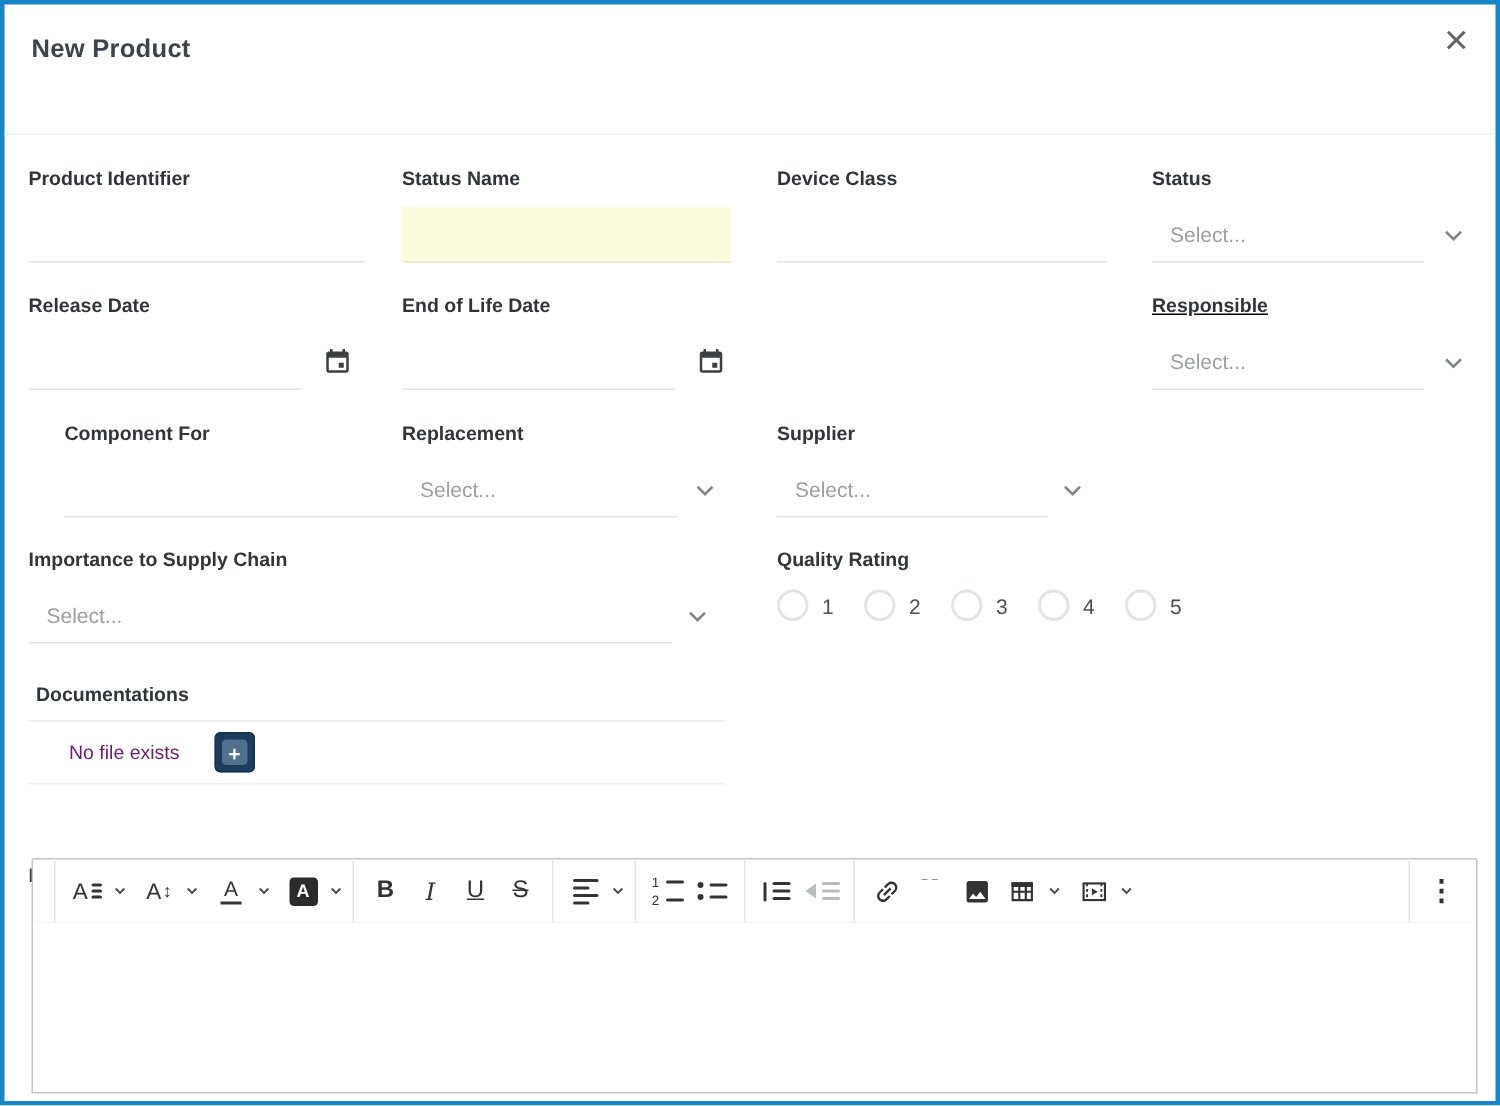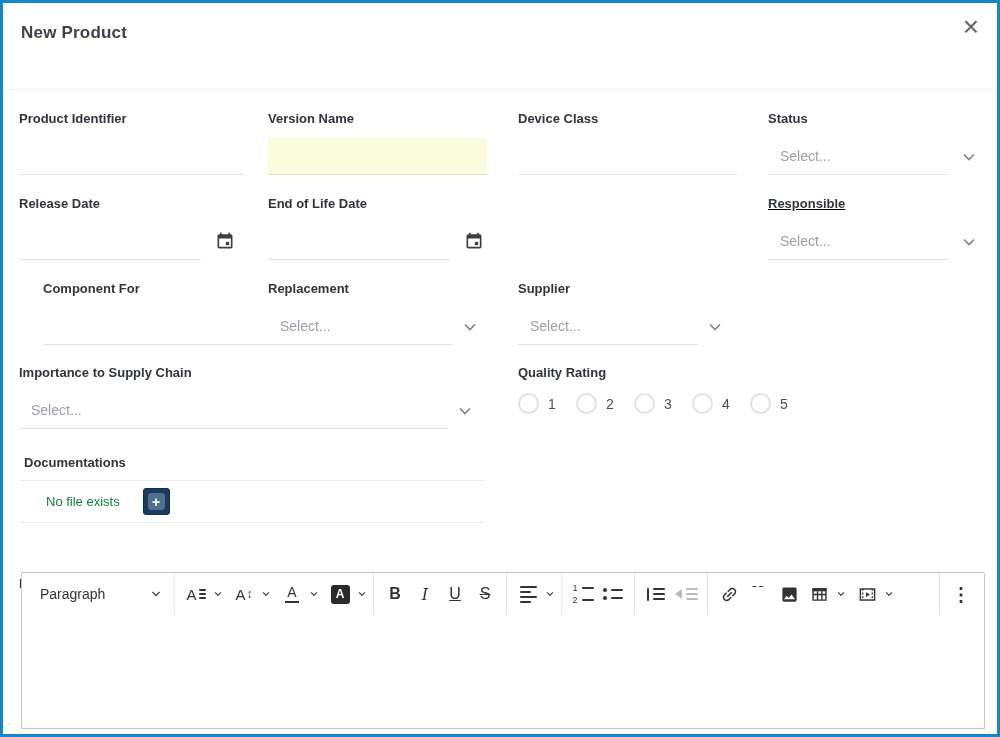--- a/index.html
+++ b/index.html
@@ -33,21 +33,21 @@
   .cal-btn { position:absolute; bottom:9px; cursor:pointer; width:20px; height:20px; }
 
   
   .radio-row { position:absolute; left:0; top:28px; display:flex; align-items:center; }
   .radio-item { display:flex; align-items:center; width:58px; }
   .radio-circle { width:21px; height:21px; border:2px solid #e1e4e7; border-radius:50%; background:#fff; cursor:pointer; flex:0 0 auto; }
   .radio-num { margin-left:9px; font-size:14px; color:#4a4f54; }
 
   
   .doc-box { position:absolute; left:16px; top:477px; width:465px; height:43px; border-top:1px solid #eceef0; border-bottom:1px solid #eceef0; display:flex; align-items:center; }
-  .doc-link { margin-left:27px; font-size:13px; color:#15803d; cursor:pointer; }
+  .doc-link { margin-left:27px; font-size:13px; color:#701a75; cursor:pointer; }
   .doc-add { margin-left:23px; width:27px; height:27px; background:#1b3c5f; border-radius:4px; display:flex; align-items:center; justify-content:center; cursor:pointer; box-shadow:0 0 0 1px #13304e inset; }
   .doc-add-inner { width:17px; height:17px; background:#51708d; border-radius:3px; display:flex; align-items:center; justify-content:center; color:#fff; font-size:14px; line-height:1; font-weight:700; }
 
   
   .ed-toolbar {
     position:absolute; left:18px; top:569px; width:964px; height:44px;
     border:1px solid #c4c6c8; border-radius:2px 2px 0 0; background:#fff;
     display:flex; align-items:center; padding:0 8px;
   }
   .ed-content { position:absolute; left:18px; top:612px; width:964px; height:114px; border:1px solid #c4c6c8; border-top:none; background:#fff; cursor:text; }
@@ -102,21 +102,21 @@
   <div class="hdr-title">New Product</div>
   <div class="close-btn">×</div>
   <div class="hdr-div"></div>
 
   <div class="field" style="left:16px; top:108px; width:225px;">
     <div class="f-label">Product Identifier</div>
     <input class="f-input" type="text" value="" style="">
   </div>
 
   <div class="field" style="left:265px; top:108px; width:219px;">
-    <div class="f-label">Version Name</div>
+    <div class="f-label">Status Name</div>
     <input class="f-input hl" type="text" value="" style="">
   </div>
 
   <div class="field" style="left:515px; top:108px; width:220px;">
     <div class="f-label">Device Class</div>
     <input class="f-input" type="text" value="" style="">
   </div>
 
   <div class="field" style="left:765px; top:108px; width:209px;">
     <div class="f-label">Status</div>
@@ -233,26 +233,20 @@
     <span class="doc-link">No file exists</span>
     <span class="doc-add">
       <span class="doc-add-inner">+</span>
     </span>
   </div>
 
   <div class="f-label" style="position:absolute; left:16px; top:546px;margin-top:27px;">Description</div>
 
   <div class="ed-toolbar">
 
-    <div class="para-dd">
-      <span class="para-label">Paragraph</span>
-      <svg width="12" height="12" viewBox="0 0 12 12">
-          <path d="M2.5 4l3.5 3.5L9.5 4" fill="none" stroke="#4a4a4a" stroke-width="1.5"></path>
-        </svg>
-    </div>
 
     <div class="tb-sep"></div>
 
     <div class="tb-btn">
       <span class="ff-icon">
           <span>A</span>
           <span class="ff-lines">
             <i></i>
             <i></i>
             <i></i>

